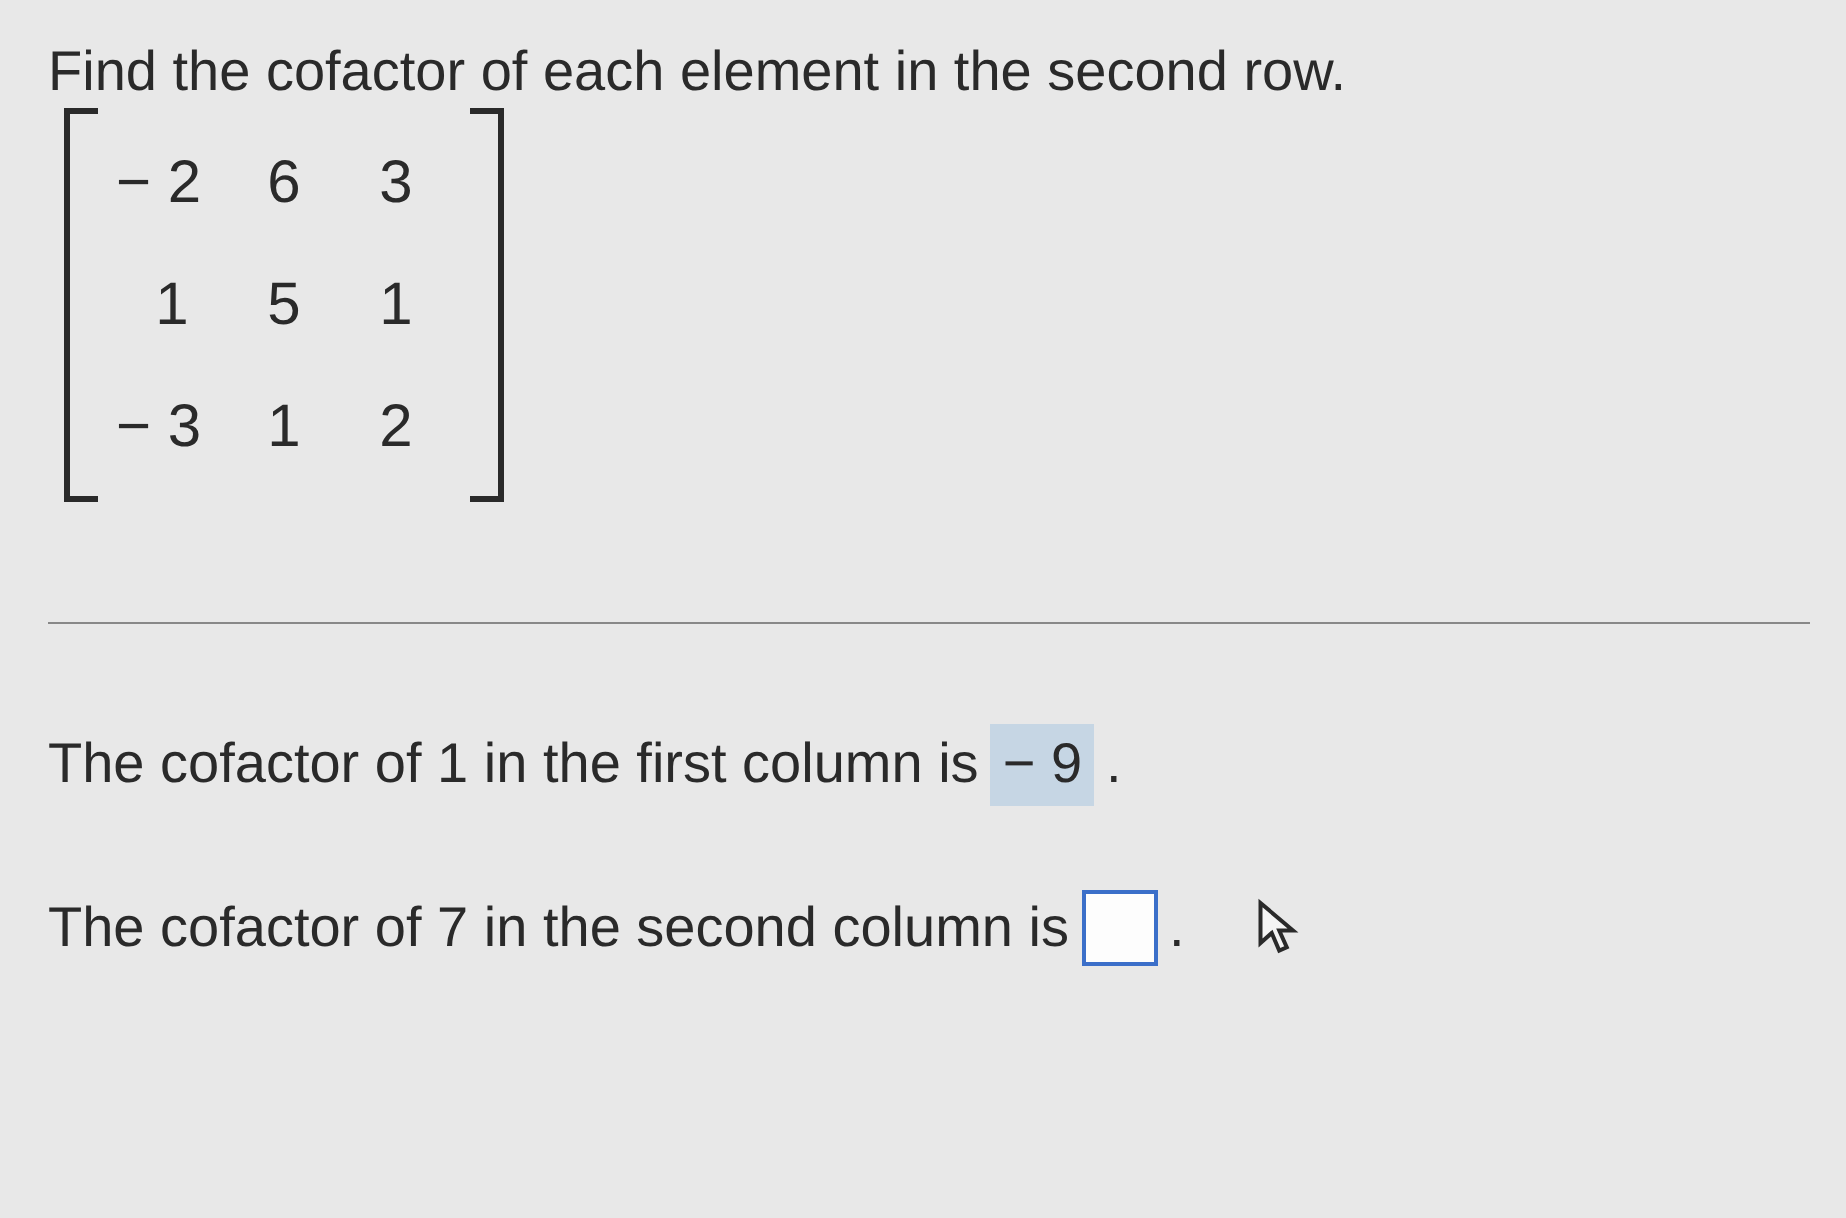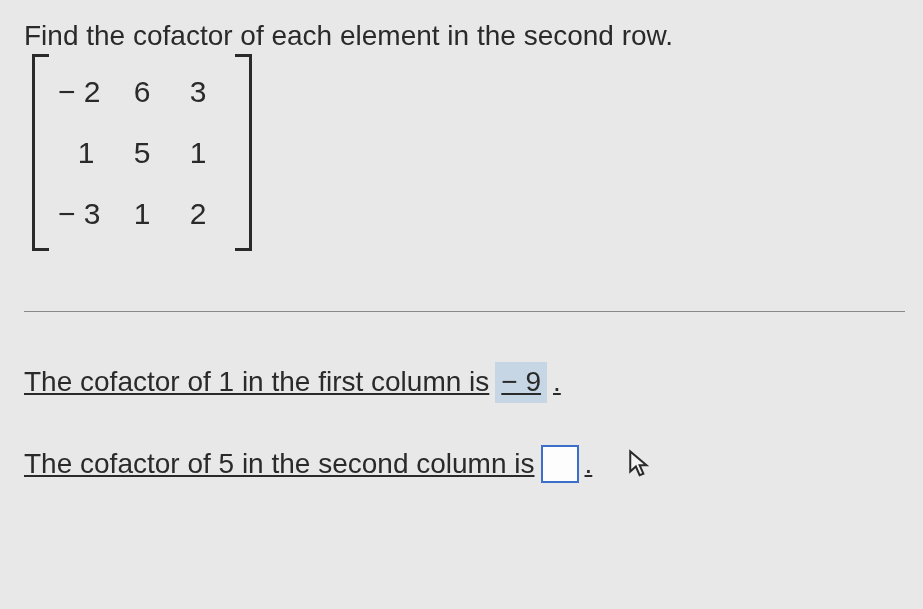--- a/index.html
+++ b/index.html
@@ -59,21 +59,20 @@
       border: none;
       border-top: 1px solid #888;
       margin: 20px 0 50px 0;
     }
     .answer-line {
       margin-bottom: 42px;
       display: flex;
       align-items: center;
       gap: 6px;
       flex-wrap: wrap;
-      text-decoration: underline;
     }
     .highlight {
       background: #c6d6e4;
       padding: 2px 6px;
       white-space: nowrap;
     }
     .input-box {
       display: inline-block;
       width: 38px;
       height: 38px;
@@ -119,21 +118,21 @@
 
 <hr class="divider">
 
 <div class="answer-line">
   <span>The cofactor of 1 in the first column is</span>
   <span class="highlight">− 9</span>
   <span>.</span>
 </div>
 
 <div class="answer-line">
-  <span>The cofactor of 5 in the second column is</span>
+  <span>The cofactor of 7 in the second column is</span>
   <span class="input-box"></span>
   <span>.</span>
   <span class="cursor-icon">
     <svg viewBox="0 0 20 24" fill="none" stroke="#2a2a2a" stroke-width="1.6">
       <path d="M3 2 L3 18 L7.5 14 L10.5 21 L13.5 19.7 L10.5 13 L16 13 Z" fill="#f4f4f4"></path>
     </svg>
   </span>
 </div>
 
 

